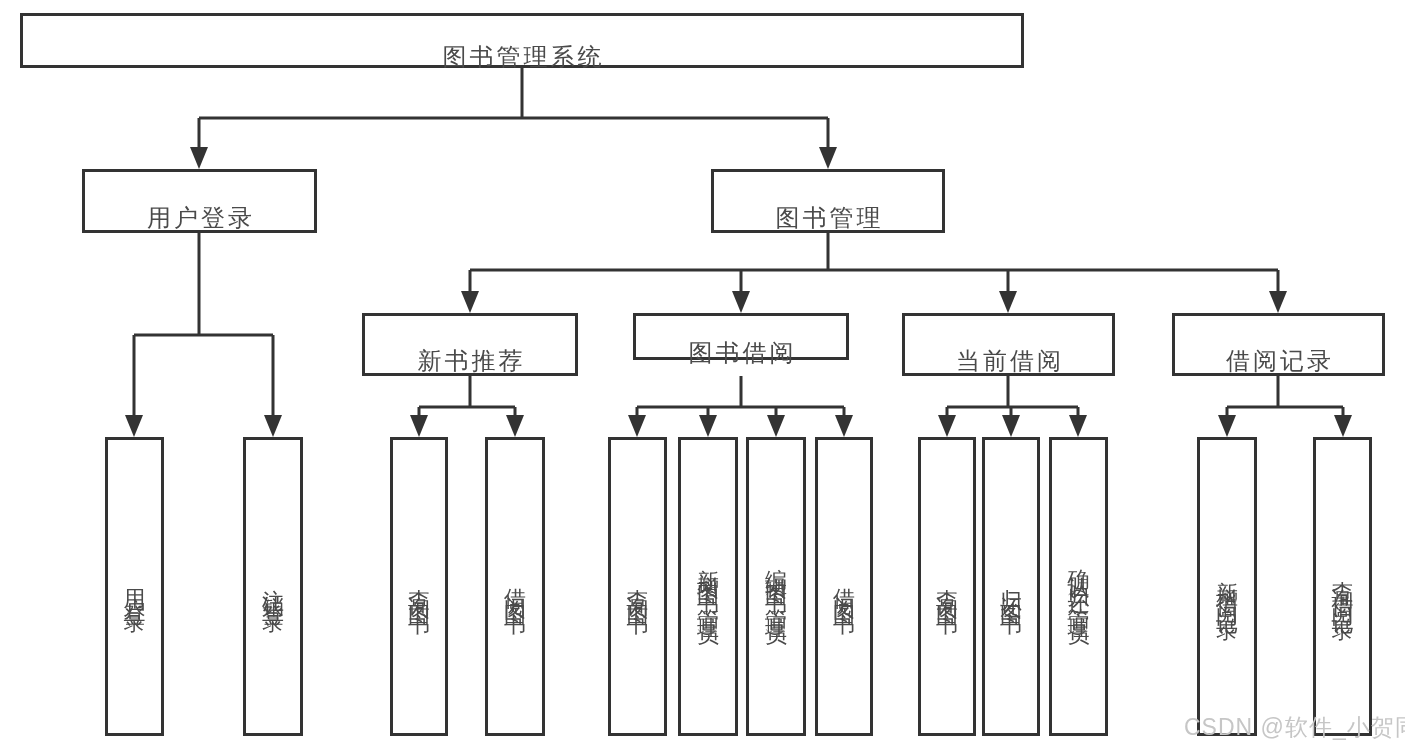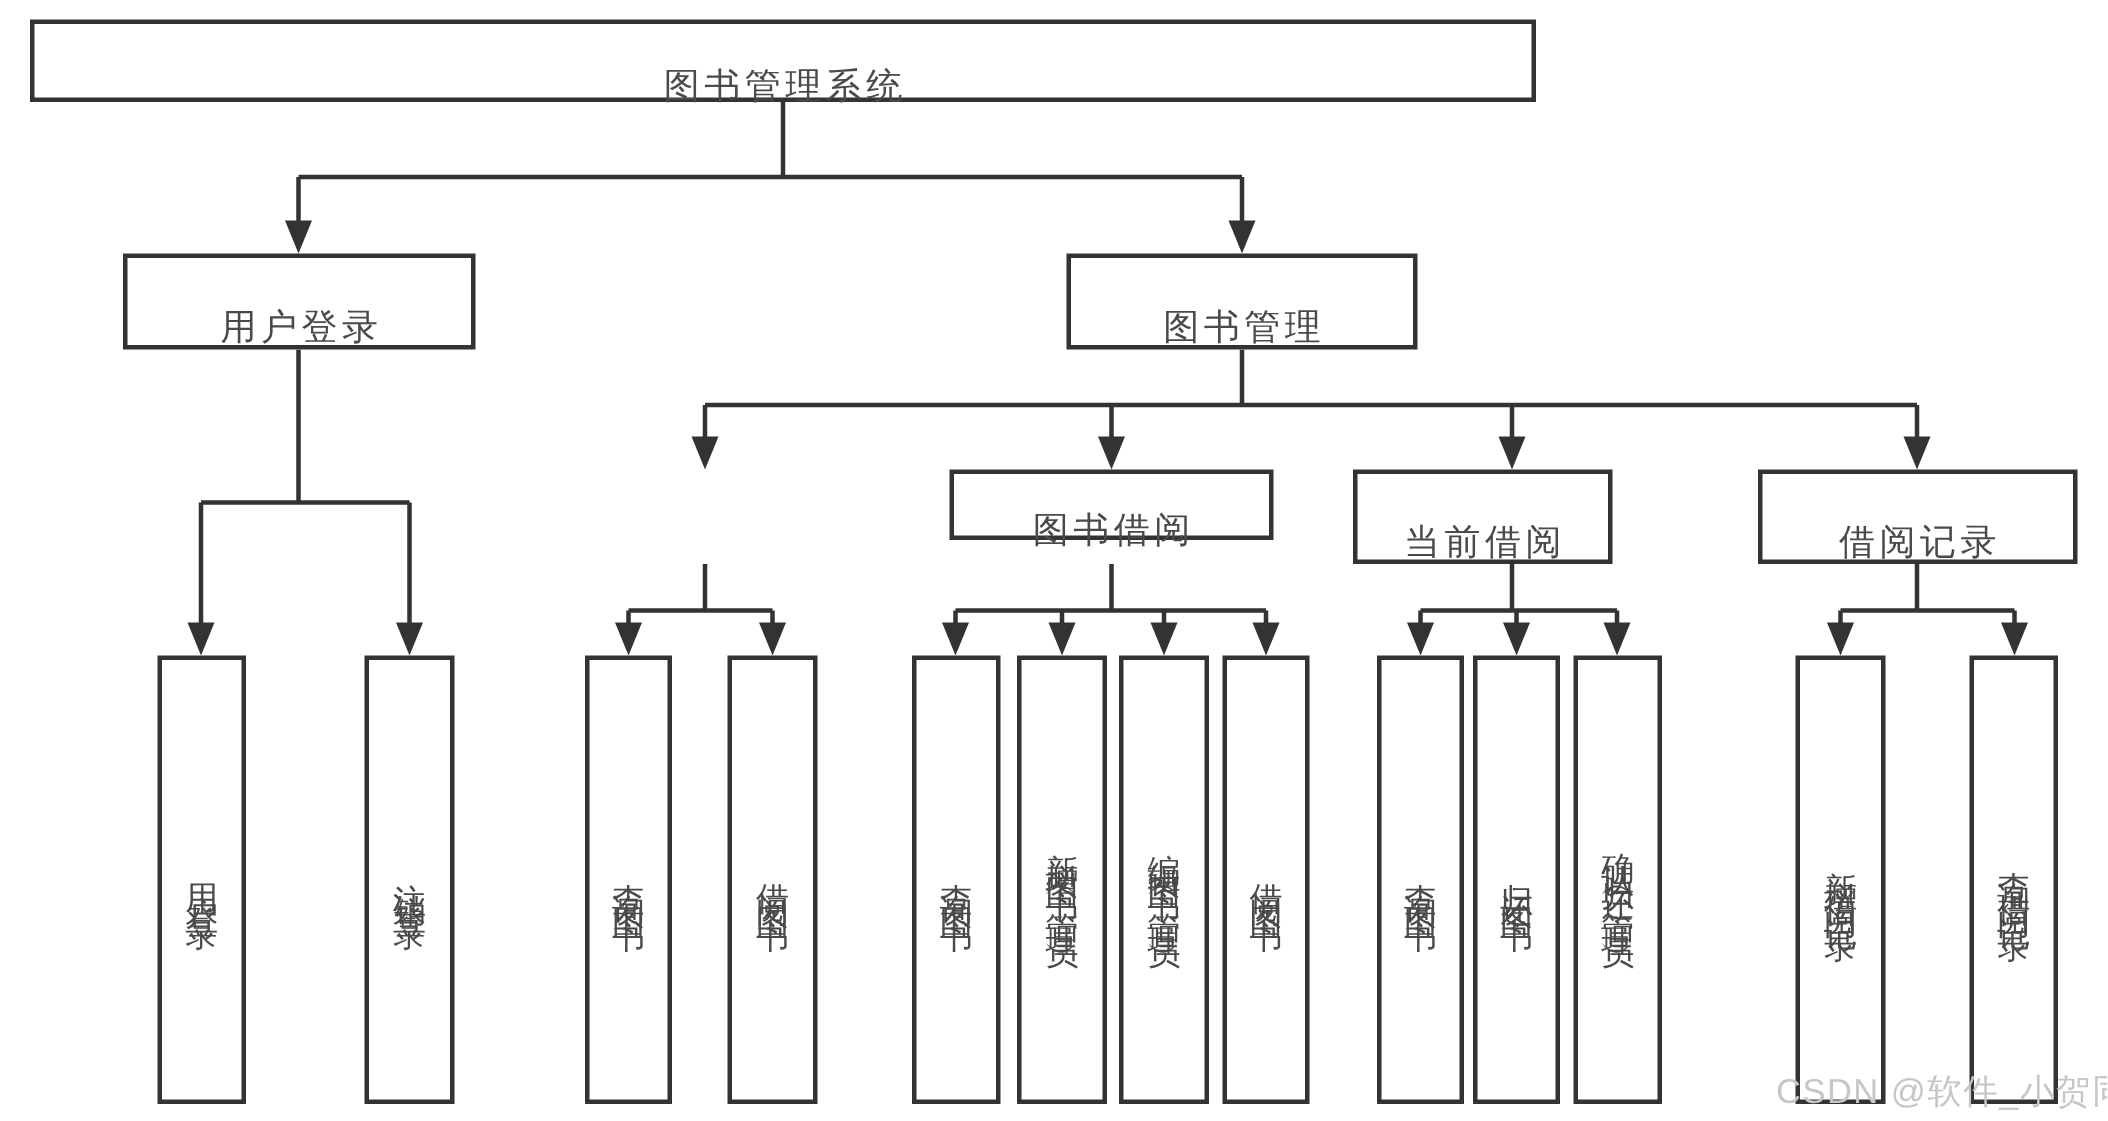--- a/index.html
+++ b/index.html
@@ -105,24 +105,27 @@
     <span class="hlabel">图书管理系统</span>
   </div>
 
   <div class="box" style="left:82px;top:169px;width:235px;height:64px">
     <span class="hlabel">用户登录</span>
   </div>
   <div class="box" style="left:711px;top:169px;width:234px;height:64px">
     <span class="hlabel">图书管理</span>
   </div>
 
+  <div class="box" style="left:362px;top:313px;width:216px;height:63px">
+    <span class="hlabel">新书推荐</span>
+  </div>
   <div class="box" style="left:633px;top:313px;width:216px;height:47px">
     <span class="hlabel">图书借阅</span>
   </div>
-  <div class="box" style="left:902px;top:313px;width:173px;height:63px">
+  <div class="box" style="left:902px;top:313px;width:213px;height:63px">
     <span class="hlabel">当前借阅</span>
   </div>
   <div class="box" style="left:1172px;top:313px;width:213px;height:63px">
     <span class="hlabel">借阅记录</span>
   </div>
 
   <div class="box leaf" style="left:105px;top:437px;width:59px;height:299px">
     <span class="vlabel">用户登录</span>
   </div>
   <div class="box leaf" style="left:243px;top:437px;width:60px;height:299px">

